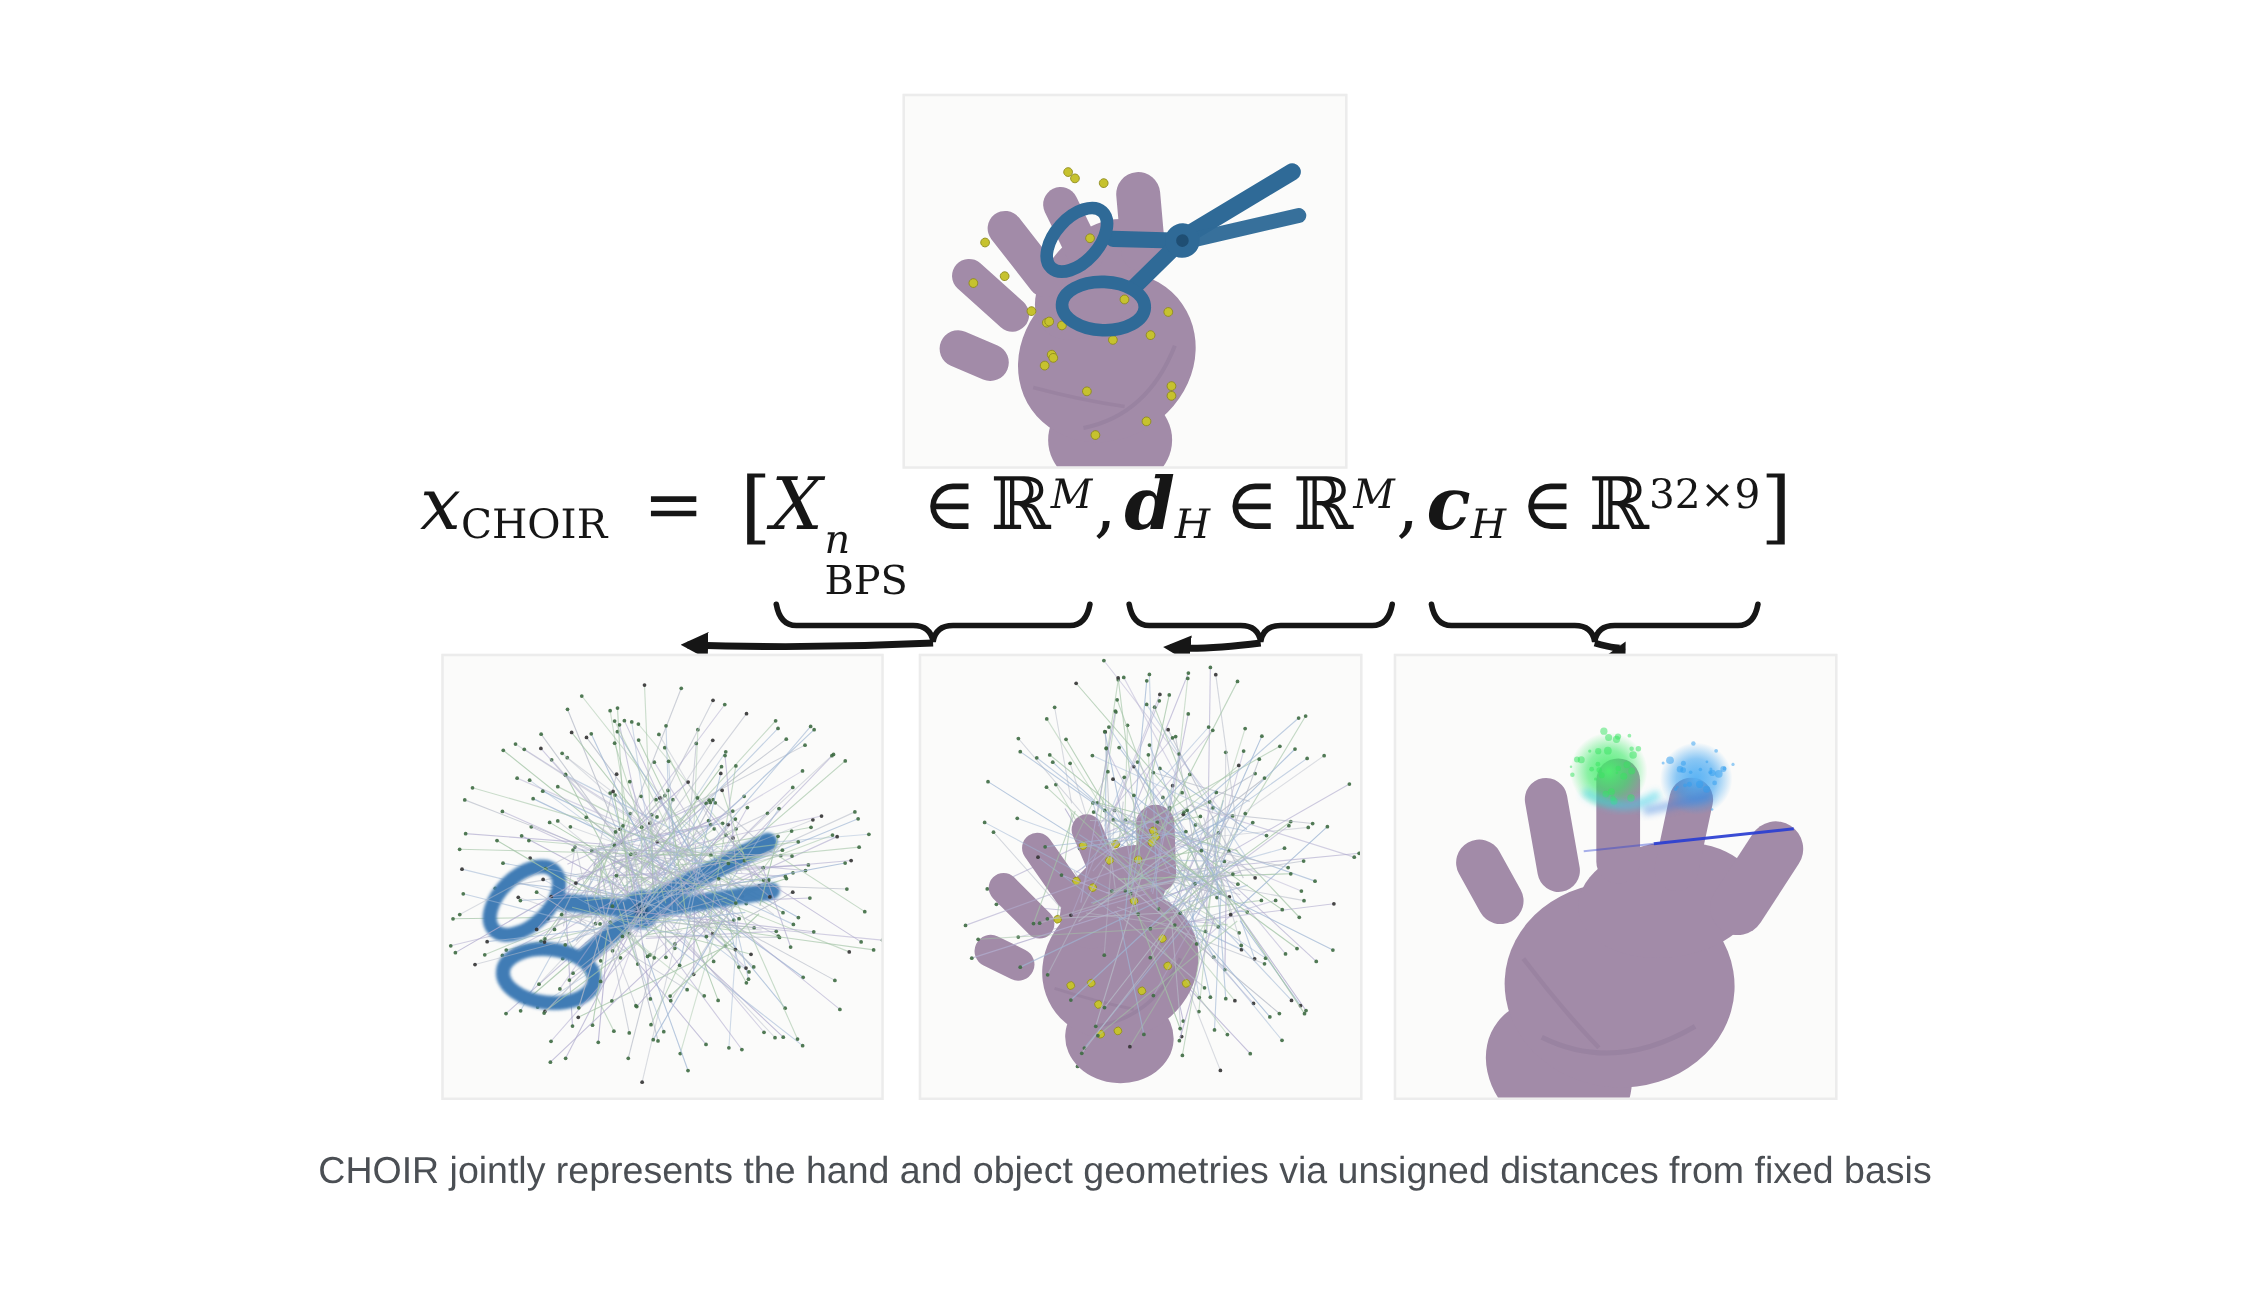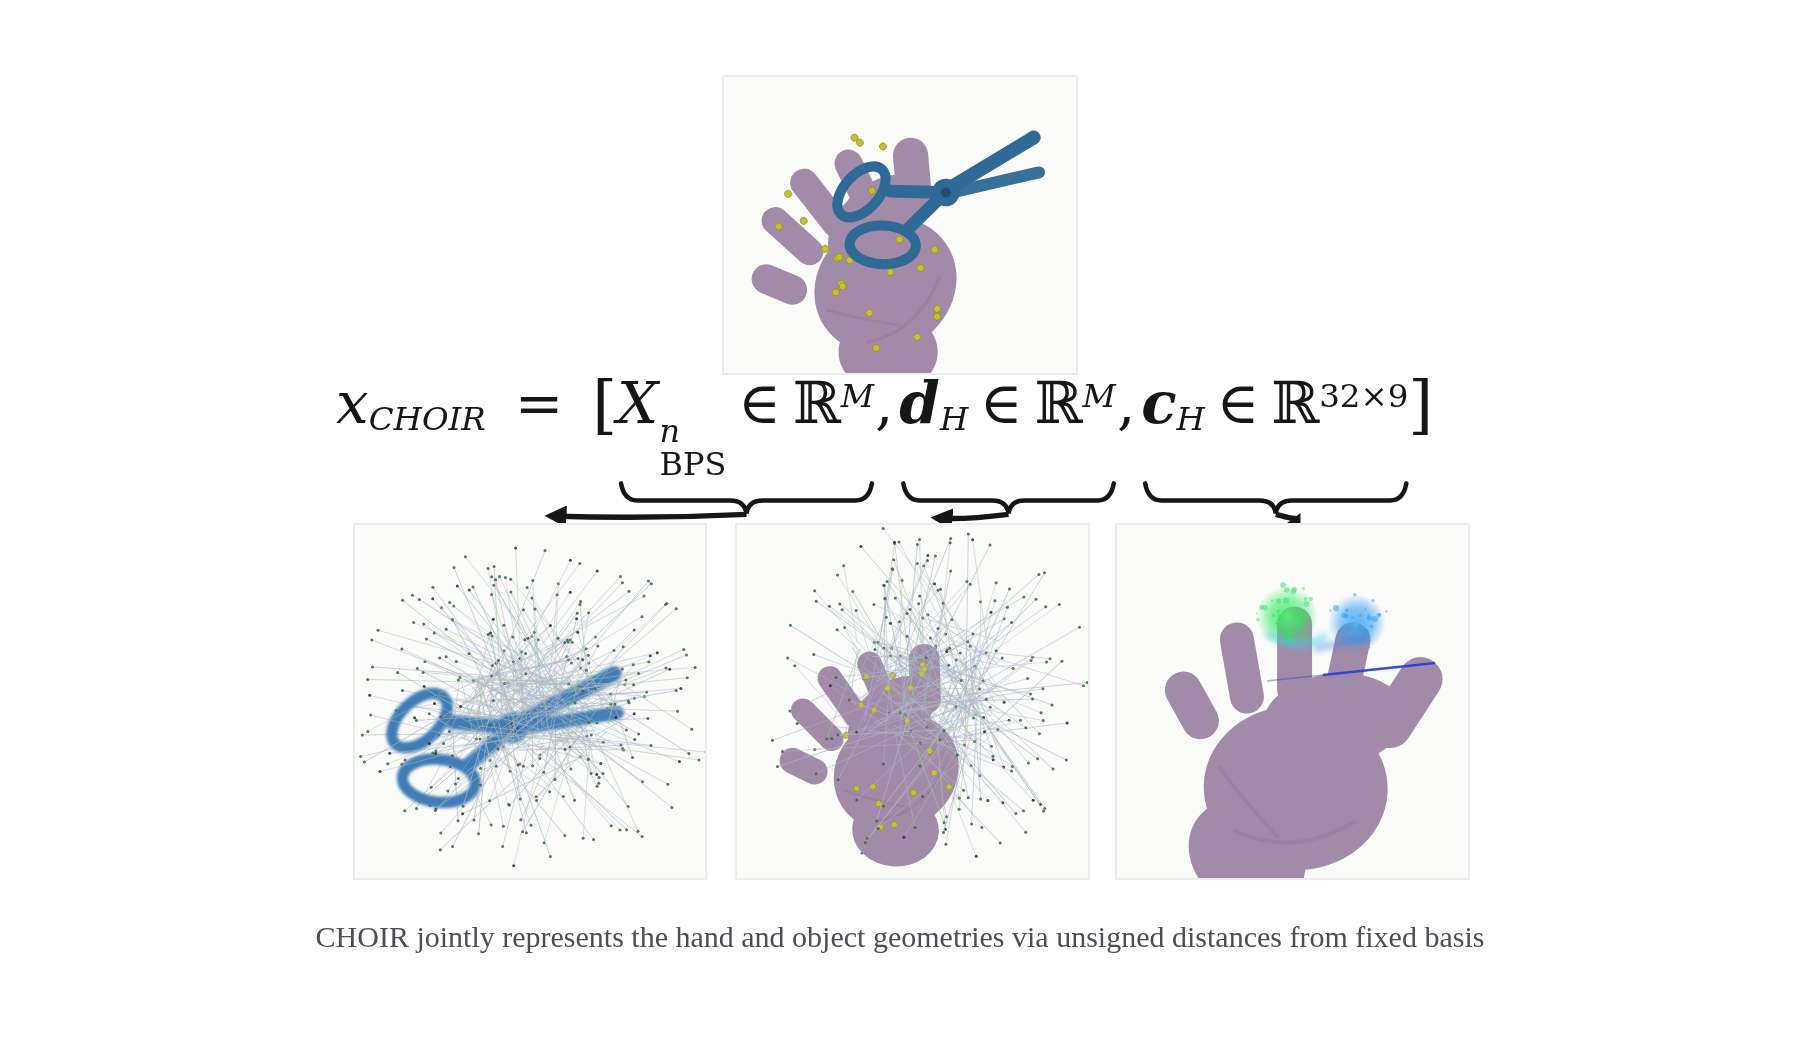--- a/index.html
+++ b/index.html
@@ -17,32 +17,32 @@
   .equation{position:absolute;left:336px;top:374px;font-size:58px;line-height:1;
             color:var(--math-ink,#161616);white-space:nowrap;
             font-family:"DejaVu Serif","DejaVu Sans",serif;}
   .mi{font-style:italic;}
   .mbf{font-weight:bold;}
   .mrm{font-style:normal;}
   .mo{margin:0 .18em;}
   .mo.rel{margin:0 .2em;}
   .mo.comma{margin:0 .1em 0 .02em;}
   .brkt{font-size:1.1em;vertical-align:-0.06em;}
-  .msub{font-size:.56em;vertical-align:-0.22em;font-style:italic;}
+  .msub{font-size:.56em;vertical-align:-0.22em;}
   .msup{font-size:.56em;vertical-align:.5em;}
   .bb{font-style:normal;font-family:"DejaVu Serif","DejaVu Sans",serif;}
   .ss{display:inline-flex;flex-direction:column;align-items:flex-start;
       font-size:.55em;line-height:1.02;vertical-align:-0.6em;margin-left:.04em;}
   .term{display:inline-block;}
 
   .connector{position:absolute;left:0;top:0;width:1800px;height:1044px;pointer-events:none;}
 
   .caption{position:absolute;left:0;top:916px;width:1800px;text-align:center;
            font-size:30px;line-height:41px;color:var(--caption-ink,#4b4f54);}
-  .cap-line{display:block;font-family:Liberation Serif, serif;}
+  .cap-line{display:block;}
   .defs-holder{position:absolute;width:0;height:0;overflow:hidden;}
 </style>
 </head>
 <body>
 
 <div class="page">
 
   <svg class="defs-holder" aria-hidden="true">
     <defs>
       <filter id="fuzz" x="-20%" y="-20%" width="140%" height="140%">

